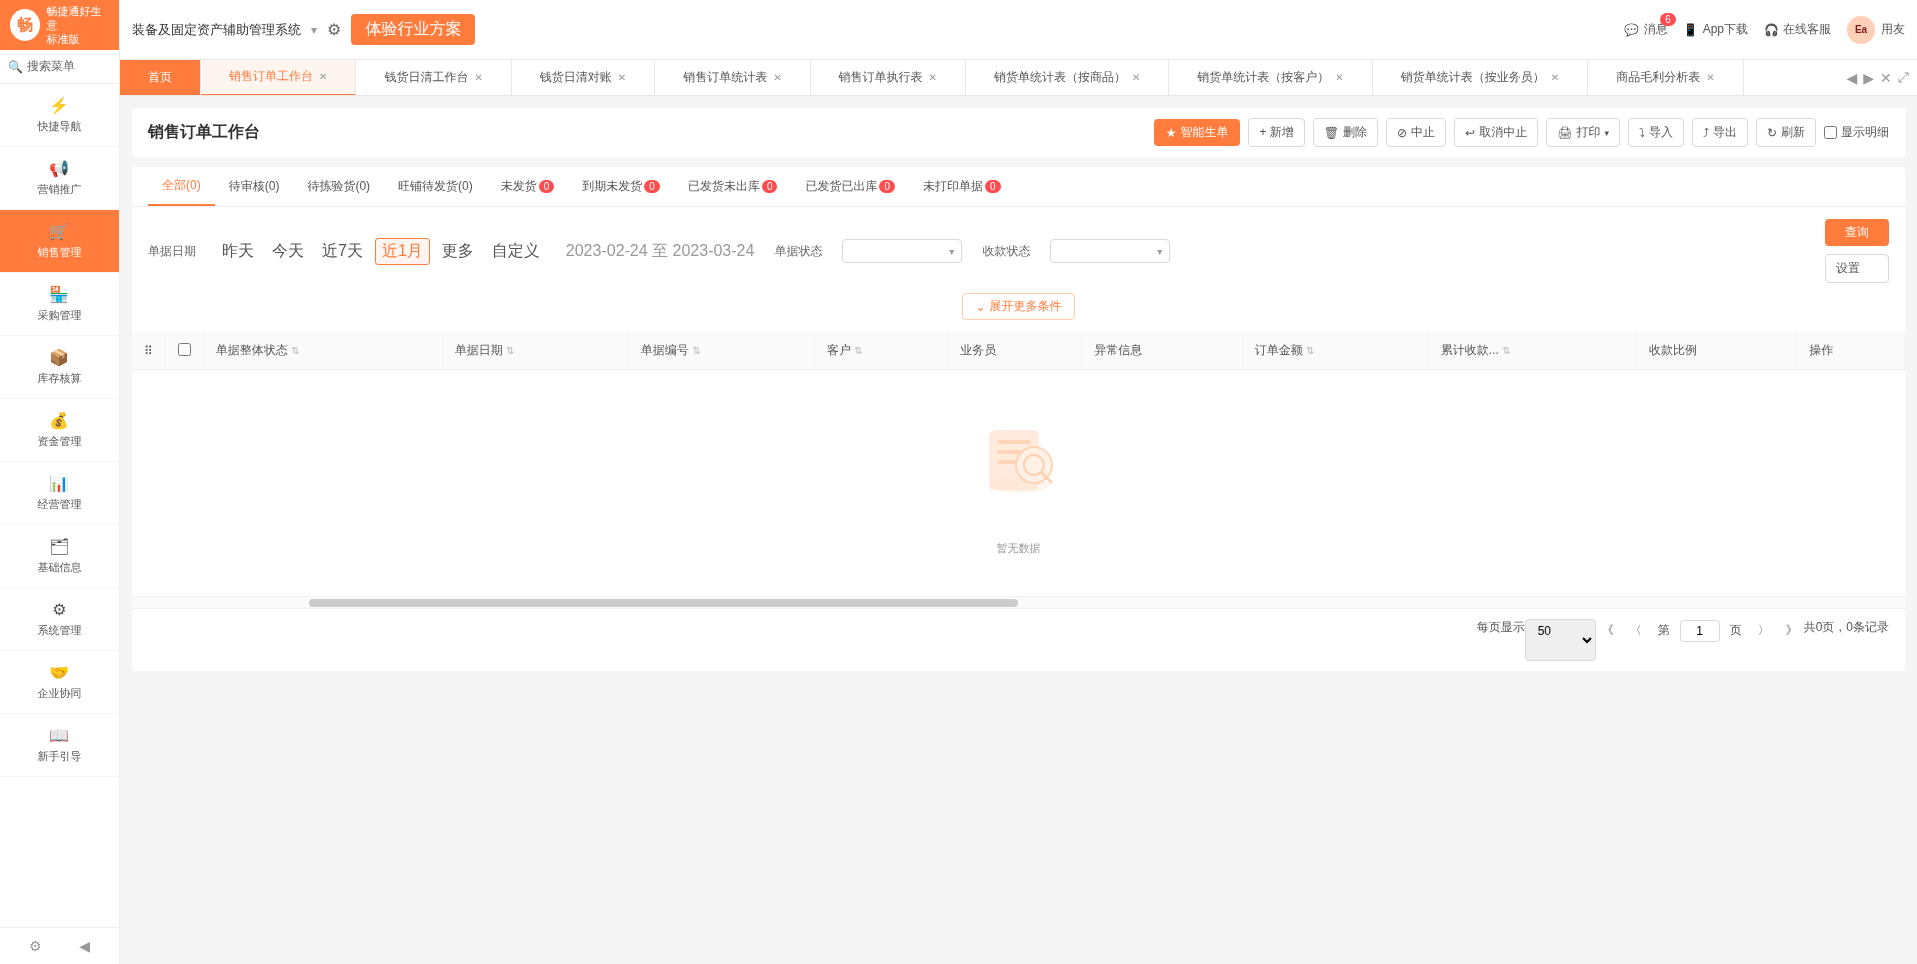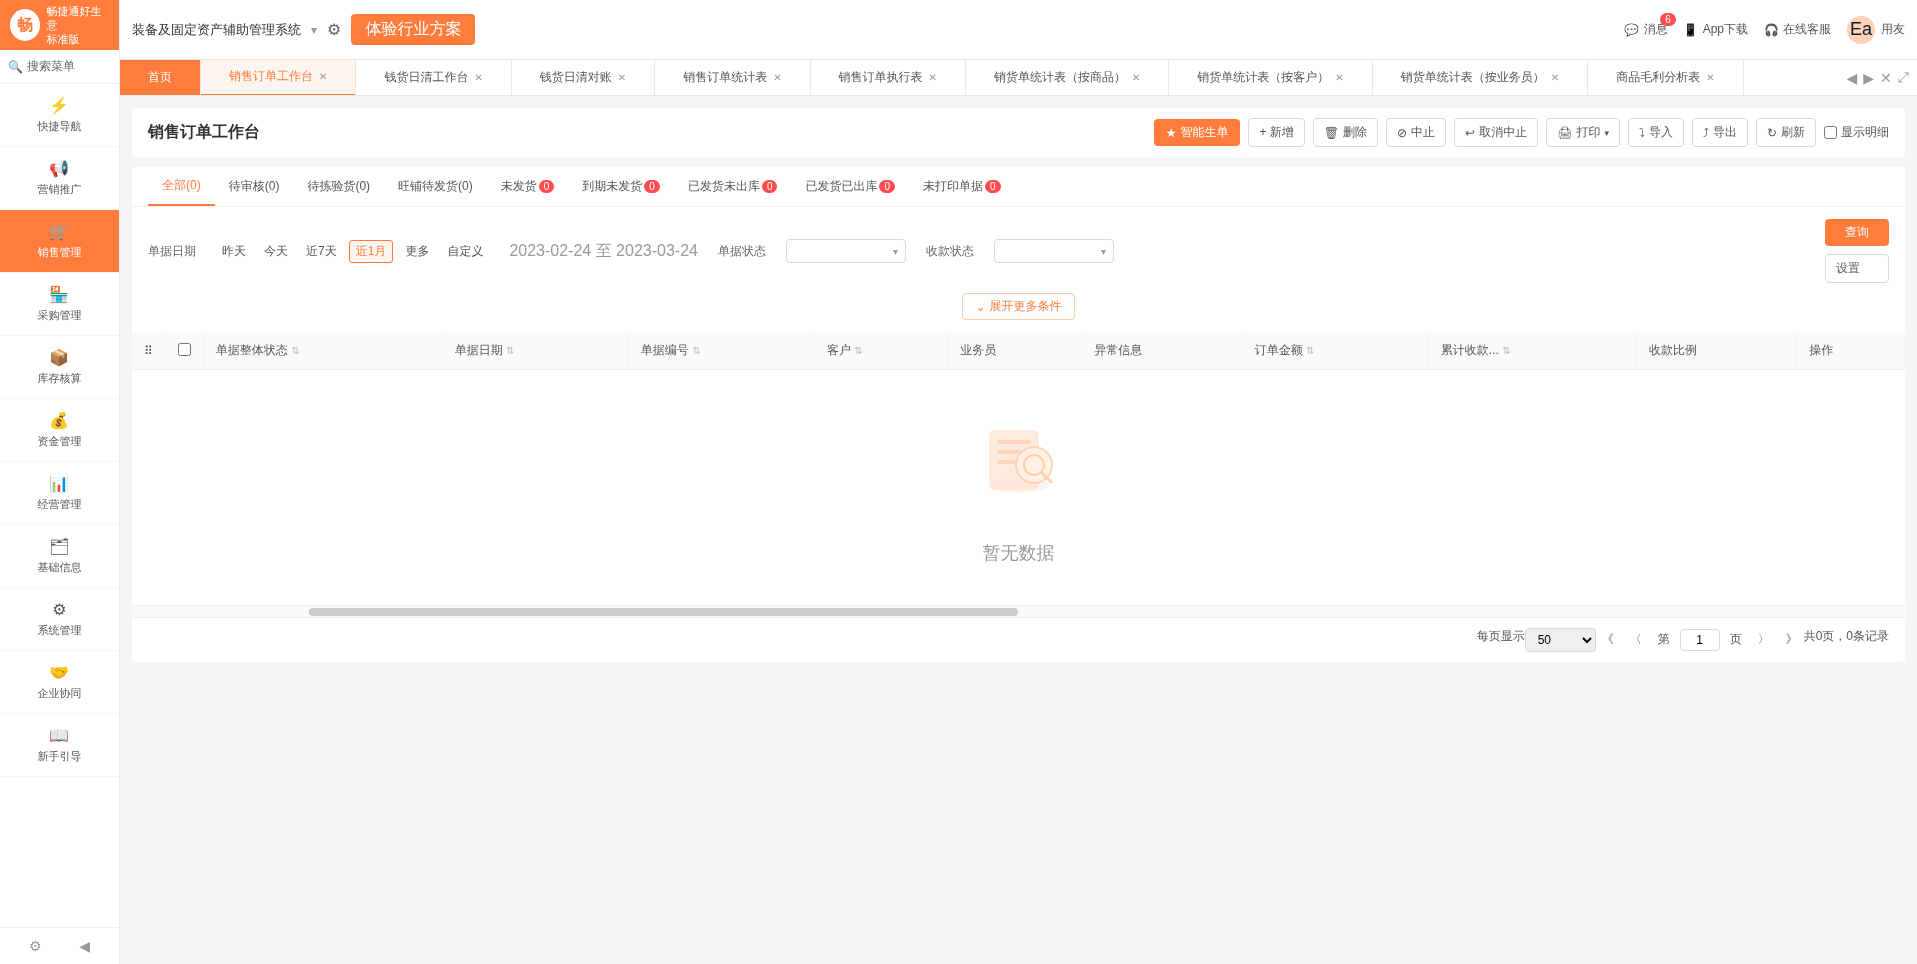--- a/index.html
+++ b/index.html
@@ -21,21 +21,21 @@
     
     .main { flex: 1; display: flex; flex-direction: column; overflow: hidden; }
 
     
     .topbar { height: 60px; background: #fff; border-bottom: 1px solid #e8e8e8; display: flex; align-items: center; padding: 0 12px; gap: 10px; flex-shrink: 0; }
     .topbar-btn-orange { background: #ff7c3c; color: #fff; border: none; padding: 5px 14px; border-radius: 4px; cursor: pointer; font-size: 16px; }
     .topbar-actions { display: flex; align-items: center; gap: 16px; color: #555; font-size: 12px; }
     .topbar-actions > div { display: flex; align-items: center; gap: 4px; cursor: pointer; position: relative; }
     .badge { background: #ff4d4f; color: #fff; border-radius: 10px; font-size: 10px; padding: 1px 5px; position: absolute; top: -8px; right: -8px; }
     .topbar-gear { font-size: 16px; color: #666; cursor: pointer; }
-    .user-avatar { width: 28px; height: 28px; background: #ffd0b8; border-radius: 50%; display: flex; align-items: center; justify-content: center; font-size: 18px; color: #0f172a; }
+    .user-avatar { width: 28px; height: 28px; background: #ffd0b8; border-radius: 50%; display: flex; align-items: center; justify-content: center; font-size: 10px; color: #7f1d1d; font-weight: bold; }
 
     
     .tabs { background: #fff; border-bottom: 1px solid #e8e8e8; display: flex; align-items: center; overflow: hidden; flex-shrink: 0; height: 36px; }
     .tab { display: flex; align-items: center; padding: 0 28px; height: 36px; border-right: 1px solid #e8e8e8; cursor: pointer; color: #555; font-size: 12px; white-space: nowrap; gap: 6px; flex-shrink: 0; }
     .tab.active { background: #fff5f0; color: #ff7c3c; border-bottom: 2px solid #ff7c3c; }
     .tab-home { color: #fff; background: #ff7c3c; }
     .tab-close { color: #999; font-size: 10px; cursor: pointer; }
     .tabs-nav { display: flex; align-items: center; margin-left: auto; padding: 0 8px; gap: 6px; color: #999; }
     .tabs-nav span { cursor: pointer; font-size: 14px; }
 
@@ -54,21 +54,21 @@
     .sub-tabs { background: #fff; border-radius: 4px; overflow: hidden; }
     .sub-tabs-row { display: flex; align-items: center; border-bottom: 1px solid #f0f0f0; padding: 0 16px; }
     .sub-tab { padding: 10px 14px; cursor: pointer; color: #555; font-size: 12px; white-space: nowrap; position: relative; }
     .sub-tab.active { color: #ff7c3c; border-bottom: 2px solid #ff7c3c; }
     .count-badge { background: #ff4d4f; color: #fff; border-radius: 10px; font-size: 10px; padding: 1px 5px; margin-left: 2px; }
 
     
     .filters { padding: 12px 16px; background: #fff; display: flex; flex-direction: column; gap: 10px; }
     .filter-row { display: flex; align-items: center; gap: 20px; flex-wrap: wrap; }
     .filter-label { color: #666; font-size: 12px; white-space: nowrap; }
-    .filter-dates { display: flex; align-items: center; gap: 6px; font-size: 12px; }
+    .filter-dates { display: flex; align-items: center; gap: 6px; font-size: 16px; }
     .filter-date-option { color: #555; cursor: pointer; padding: 2px 6px; border-radius: 3px; }
     .filter-date-option.active { color: #ff7c3c; background: #fff5f0; border: 1px solid #ff7c3c; border-radius: 3px; }
     .filter-date-range { color: #999; font-size: 16px; }
     .filter-select { border: 1px solid #d9d9d9; border-radius: 4px; padding: 4px 24px 4px 8px; font-size: 12px; color: #555; background: #fff; cursor: pointer; appearance: none; min-width: 120px; position: relative; }
     .filter-select-wrap { position: relative; display: inline-flex; align-items: center; }
     .filter-select-wrap::after { content: '▾'; position: absolute; right: 8px; pointer-events: none; color: #999; font-size: 10px; }
     .expand-btn { color: #ff7c3c; cursor: pointer; font-size: 12px; display: flex; align-items: center; gap: 4px; padding: 4px 12px; border: 1px solid #ffcaaa; border-radius: 4px; }
 
     
     .table-area { flex: 1; background: #fff; border-radius: 4px; display: flex; flex-direction: column; overflow: hidden; }
@@ -76,25 +76,25 @@
     .table-actions-right { display: flex; align-items: center; gap: 10px; font-size: 12px; }
     .action-link { color: #ff7c3c; cursor: pointer; display: flex; align-items: center; gap: 3px; }
 
     table { width: 100%; border-collapse: collapse; font-size: 12px; }
     thead { background: #fafafa; }
     th { padding: 10px 12px; text-align: left; color: #555; font-weight: normal; border-bottom: 1px solid #f0f0f0; border-right: 1px solid #f5f5f5; white-space: nowrap; }
     th .sort { color: #bbb; font-size: 10px; }
 
     .empty-state { flex: 1; display: flex; flex-direction: column; align-items: center; justify-content: center; padding: 40px; gap: 12px; }
     .empty-icon { font-size: 80px; color: #ffcaaa; opacity: 0.6; }
-    .empty-text { color: #999; font-size: 18px; }
+    .empty-text { color: #999; font-size: 11px; }
 
     
     .pagination { padding: 10px 16px; display: flex; align-items: flex-start; justify-content: flex-end; border-top: 1px solid #f0f0f0; font-size: 12px; color: #555; }
-    .page-size-select { border: 1px solid #d9d9d9; border-radius: 4px; padding: 3px 20px 3px 8px; font-size: 12px; }
+    .page-size-select { border: 1px solid #d9d9d9; border-radius: 4px; padding: 3px 20px 21px 8px; font-size: 12px; }
     .page-nav { display: flex; align-items: center; gap: 4px; }
     .page-nav span { cursor: pointer; padding: 3px 6px; border-radius: 3px; }
     .page-input { border: 1px solid #d9d9d9; border-radius: 4px; width: 40px; text-align: center; padding: 3px; font-size: 12px; }
     .scroll-bar-area { height: 12px; background: #fafafa; border-top: 1px solid #f0f0f0; position: relative; overflow: hidden; }
     .scroll-bar { height: 8px; background: #ccc; border-radius: 4px; width: 40%; position: absolute; left: 10%; top: 2px; }
   </style>
 </head>
 <body>
 
 <div class="sidebar">

